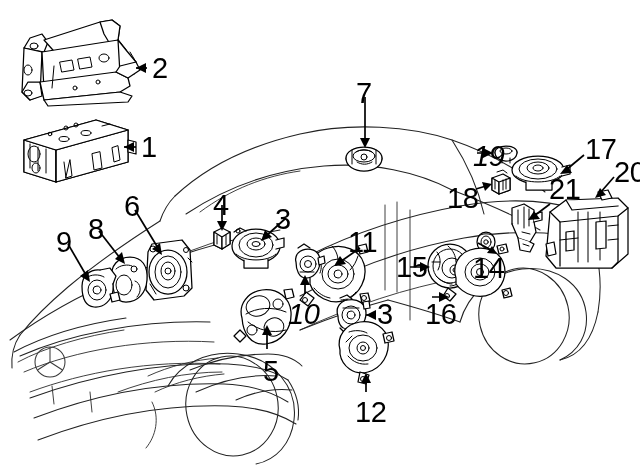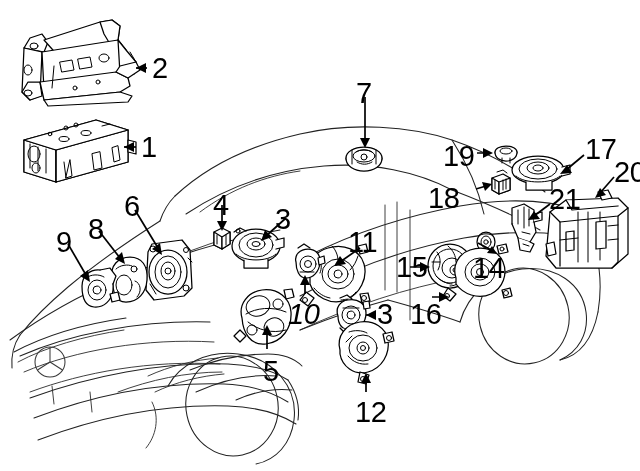--- a/index.html
+++ b/index.html
@@ -468,20 +468,20 @@
   <div class="callout-label" style="left:124px; top:192px;">6</div>
   <div class="callout-label" style="left:356px; top:79px;">7</div>
   <div class="callout-label" style="left:88px;  top:215px;">8</div>
   <div class="callout-label" style="left:56px;  top:228px;">9</div>
   <div class="callout-label" style="left:288px; top:300px;font-style:italic;">10</div>
   <div class="callout-label" style="left:348px; top:228px;text-align:right;">11</div>
   <div class="callout-label" style="left:355px; top:398px;">12</div>
   <div class="callout-label" style="left:377px; top:300px;">3</div>
   <div class="callout-label" style="left:473px; top:246px;margin-top:8px;">14</div>
   <div class="callout-label" style="left:388px; top:253px;margin-left:8px;">15</div>
-  <div class="callout-label" style="left:410px; top:300px;text-align:right;">16</div>
+  <div class="callout-label" style="left:425px; top:300px;text-align:right;">16</div>
   <div class="callout-label" style="left:585px; top:135px;">17</div>
-  <div class="callout-label" style="left:428px; top:184px;">18</div>
-  <div class="callout-label" style="left:443px; top:142px;">19</div>
+  <div class="callout-label" style="left:447px; top:184px;">18</div>
+  <div class="callout-label" style="left:473px; top:142px;font-style:italic;">19</div>
   <div class="callout-label" style="left:614px; top:158px;">20</div>
-  <div class="callout-label" style="left:549px; top:185px;">21</div>
+  <div class="callout-label" style="left:549px; top:175px;">21</div>
 
 </div>
 
 </body></html>

